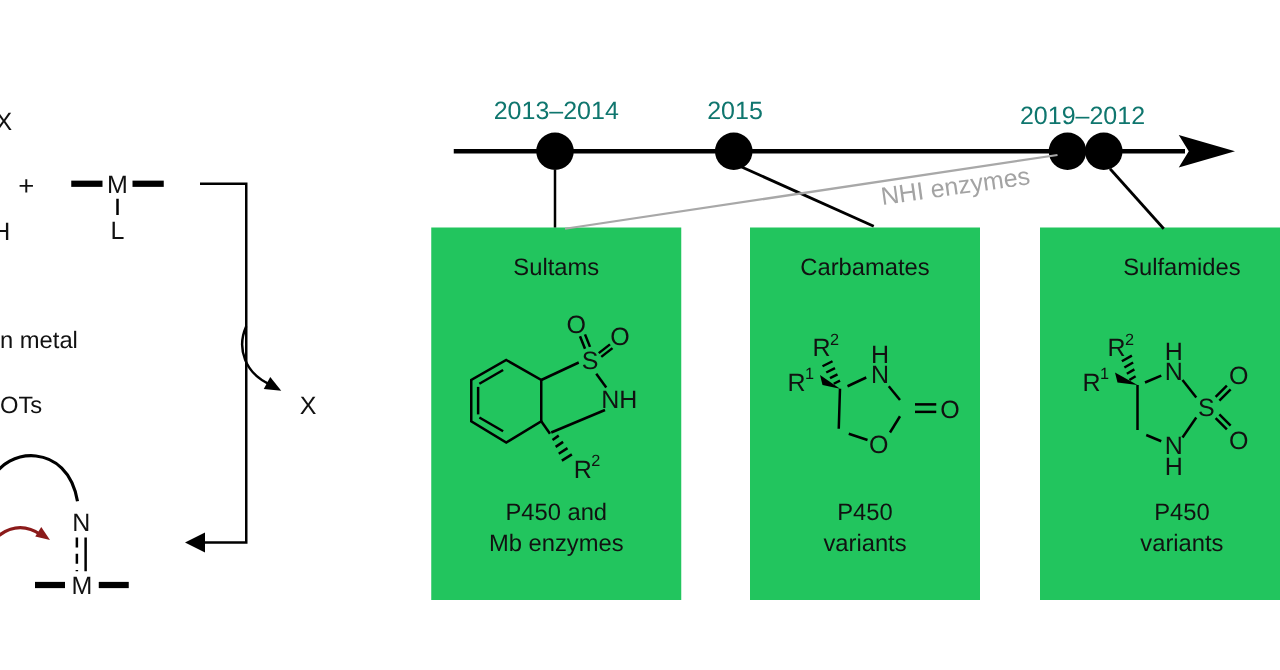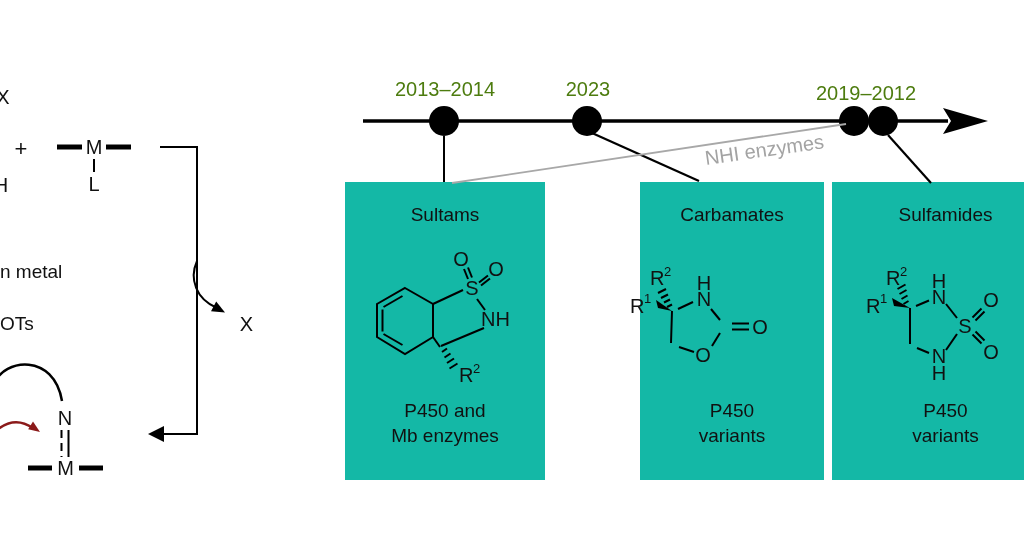--- a/index.html
+++ b/index.html
@@ -1,59 +1,59 @@
 <!DOCTYPE html>
 <html><head>
 <meta charset="utf-8">
 <style>
   html,body{margin:0;padding:0;background:#fff;}
   .canvas{position:relative;width:1024px;height:536px;background:#ffffff;overflow:hidden;
           font-family:"Liberation Sans",sans-serif;color:#000;}
-  .cyan-box{position:absolute;top:182px;height:298px;background:#14b8a6;z-index:1;}
+  .cyan-box{position:absolute;top:182px;height:298px;background:#22c55e;z-index:1;}
   .box-title{position:absolute;top:22px;left:0;right:0;text-align:center;
              font-size:19px;color:#111;}
   .box-caption{position:absolute;top:216px;left:0;right:0;text-align:center;
                font-size:19px;line-height:25px;color:#111;}
   .vector-layer{position:absolute;left:0;top:0;z-index:2;pointer-events:none;}
-  .tl-label{position:absolute;z-index:3;font-size:20px;color:#4d7c0f;white-space:nowrap;
+  .tl-label{position:absolute;z-index:3;font-size:20px;color:#0f766e;white-space:nowrap;
             transform:translateX(-50%);}
   .nhi-label{position:absolute;left:705px;top:147px;z-index:3;font-size:20px;
              color:#a3a3a3;white-space:nowrap;transform:rotate(-8deg);
              transform-origin:left center;}
   svg text{fill:#111;}
 </style>
 </head>
 <body>
 
 <div class="canvas">
 
   <div class="cyan-box" style="left:345px;width:200px;">
     <div class="box-title">Sultams</div>
     <div class="box-caption">
       <div>P450 and</div>
       <div>Mb enzymes</div>
     </div>
   </div>
-  <div class="cyan-box" style="left:600px;width:184px;margin-left:40px;">
+  <div class="cyan-box" style="left:600px;width:184px;">
     <div class="box-title">Carbamates</div>
     <div class="box-caption">
       <div>P450</div>
       <div>variants</div>
     </div>
   </div>
   <div class="cyan-box" style="left:832px;width:192px;padding-left:35px;">
     <div class="box-title">Sulfamides</div>
     <div class="box-caption">
       <div>P450</div>
       <div>variants</div>
     </div>
   </div>
 
   <div class="tl-label" style="left:445px;top:78px;">2013–2014</div>
-  <div class="tl-label" style="left:588px;top:78px;">2023</div>
+  <div class="tl-label" style="left:588px;top:78px;">2015</div>
   <div class="tl-label" style="left:866px;top:82px;">2019–2012</div>
   <div class="nhi-label">NHI enzymes</div>
 
   <svg class="vector-layer" width="1024" height="536" viewBox="0 0 1024 536">
 
     <g stroke-linecap="butt">
       <text x="3" y="104" font-size="20" text-anchor="middle">X</text>
       <text x="21" y="156" font-size="22" text-anchor="middle">+</text>
       <text x="1" y="192" font-size="20" text-anchor="middle">H</text>
 

